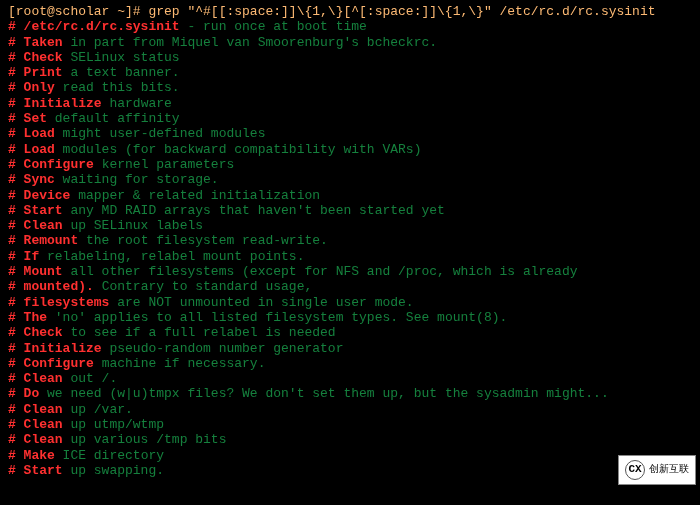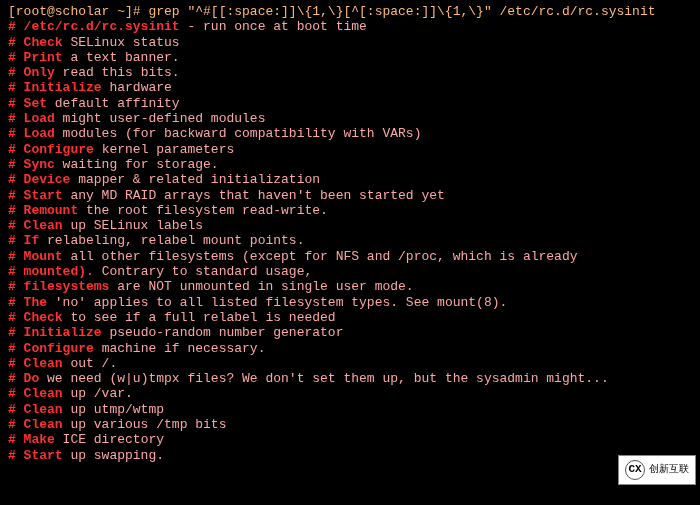--- a/index.html
+++ b/index.html
@@ -12,21 +12,21 @@
       color: #fff;
       width: 684px;
       height: 497px;
       position: relative;
     }
     .line {
       white-space: pre;
     }
     .prompt-user { color: #fdba74; }
     .highlight { color: #ff3030; font-weight: bold; }
-    .rest { color: #fca5a5; }
+    .rest { color: #15803d; }
     .watermark {
       position: absolute;
       right: 4px;
       bottom: 20px;
       background: #fff;
       color: #000;
       font-size: 10px;
       padding: 4px 6px;
       border: 1px solid #888;
       display: flex;
@@ -45,33 +45,34 @@
       font-weight: bold;
       font-size: 11px;
     }
   </style>
 </head>
 <body>
 
 <div id="term">
     <div class="line"><span class="prompt-user">[root@scholar ~]# grep "^#[[:space:]]\{1,\}[^[:space:]]\{1,\}" /etc/rc.d/rc.sysinit</span></div>
     <div class="line"><span class="highlight"># /etc/rc.d/rc.sysinit</span><span class="rest"> - run once at boot time</span></div>
+    <div class="line"><span class="highlight"># Taken</span><span class="rest"> in part from Miquel van Smoorenburg's bcheckrc.</span></div>
     <div class="line"><span class="highlight"># Check</span><span class="rest"> SELinux status</span></div>
     <div class="line"><span class="highlight"># Print</span><span class="rest"> a text banner.</span></div>
     <div class="line"><span class="highlight"># Only</span><span class="rest"> read this bits.</span></div>
     <div class="line"><span class="highlight"># Initialize</span><span class="rest"> hardware</span></div>
     <div class="line"><span class="highlight"># Set</span><span class="rest"> default affinity</span></div>
     <div class="line"><span class="highlight"># Load</span><span class="rest"> might user-defined modules</span></div>
     <div class="line"><span class="highlight"># Load</span><span class="rest"> modules (for backward compatibility with VARs)</span></div>
     <div class="line"><span class="highlight"># Configure</span><span class="rest"> kernel parameters</span></div>
     <div class="line"><span class="highlight"># Sync</span><span class="rest"> waiting for storage.</span></div>
     <div class="line"><span class="highlight"># Device</span><span class="rest"> mapper &amp; related initialization</span></div>
     <div class="line"><span class="highlight"># Start</span><span class="rest"> any MD RAID arrays that haven't been started yet</span></div>
+    <div class="line"><span class="highlight"># Clean</span><span class="rest"> up SELinux labels</span></div>
     <div class="line"><span class="highlight"># Remount</span><span class="rest"> the root filesystem read-write.</span></div>
-    <div class="line"><span class="highlight"># Clean</span><span class="rest"> up SELinux labels</span></div>
     <div class="line"><span class="highlight"># If</span><span class="rest"> relabeling, relabel mount points.</span></div>
     <div class="line"><span class="highlight"># Mount</span><span class="rest"> all other filesystems (except for NFS and /proc, which is already</span></div>
     <div class="line"><span class="highlight"># mounted).</span><span class="rest"> Contrary to standard usage,</span></div>
     <div class="line"><span class="highlight"># filesystems</span><span class="rest"> are NOT unmounted in single user mode.</span></div>
     <div class="line"><span class="highlight"># The</span><span class="rest"> 'no' applies to all listed filesystem types. See mount(8).</span></div>
     <div class="line"><span class="highlight"># Check</span><span class="rest"> to see if a full relabel is needed</span></div>
     <div class="line"><span class="highlight"># Initialize</span><span class="rest"> pseudo-random number generator</span></div>
     <div class="line"><span class="highlight"># Configure</span><span class="rest"> machine if necessary.</span></div>
     <div class="line"><span class="highlight"># Clean</span><span class="rest"> out /.</span></div>
     <div class="line"><span class="highlight"># Do</span><span class="rest"> we need (w|u)tmpx files? We don't set them up, but the sysadmin might...</span></div>

